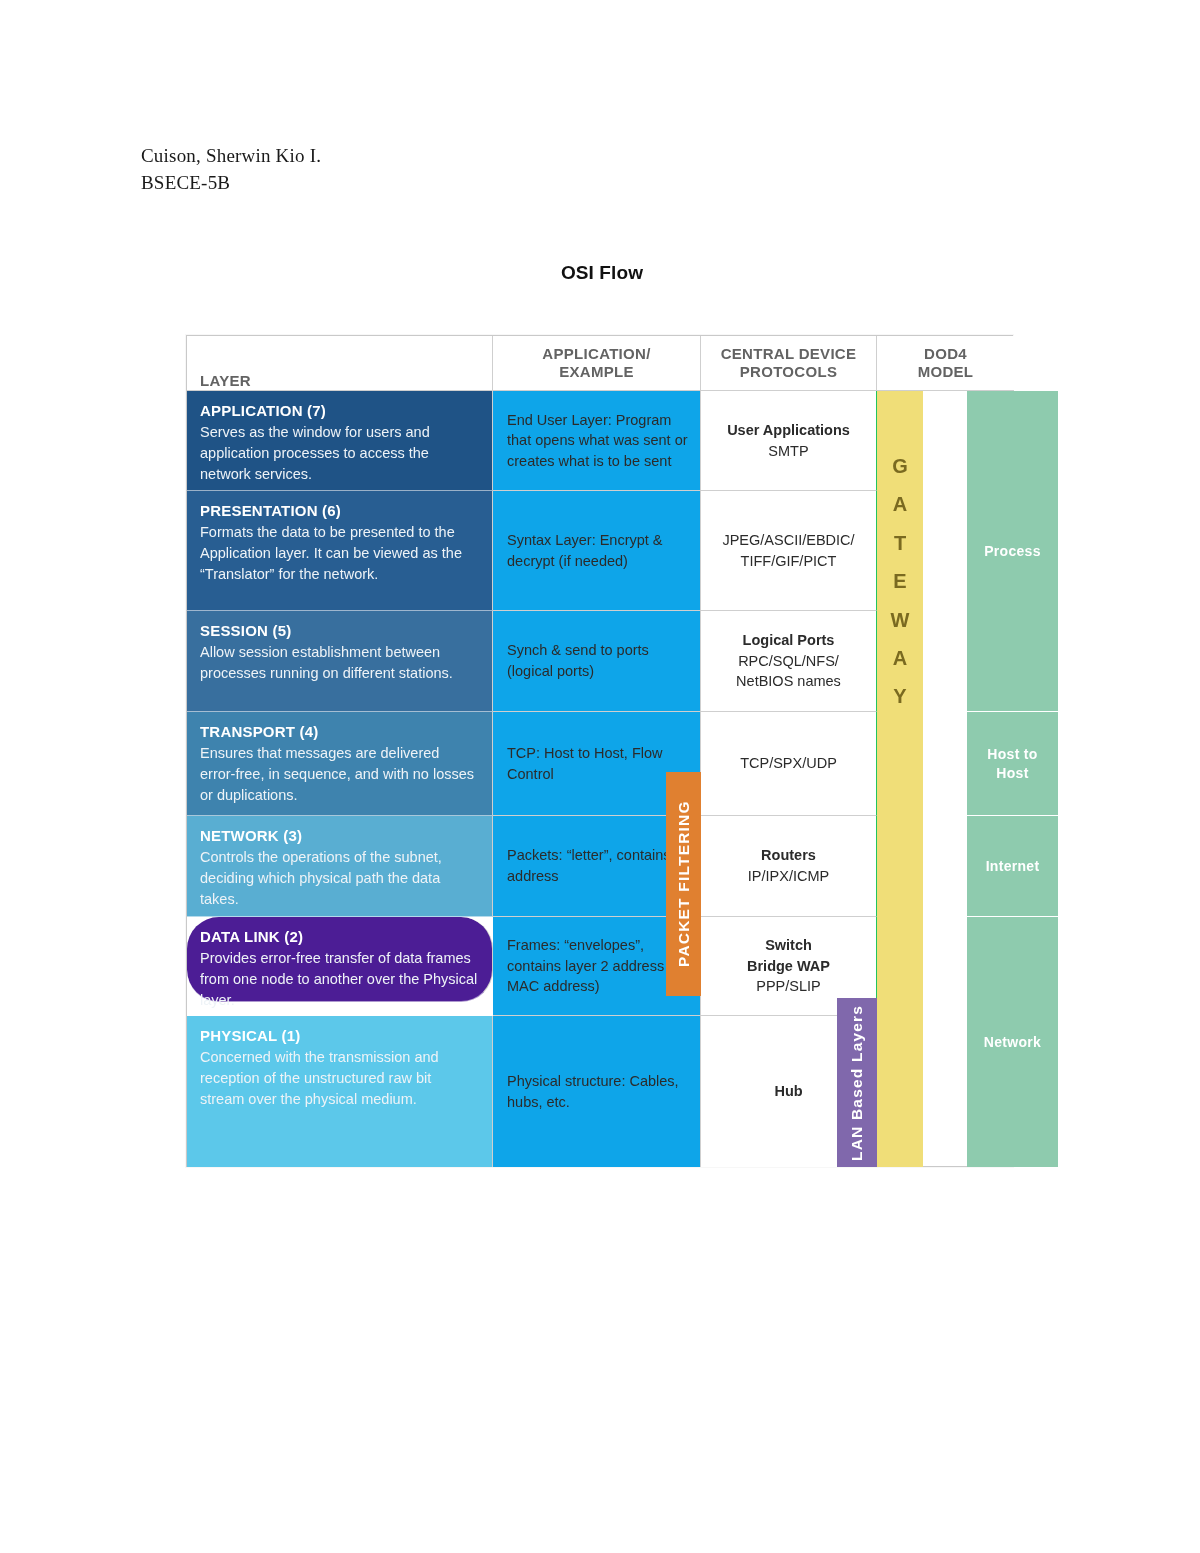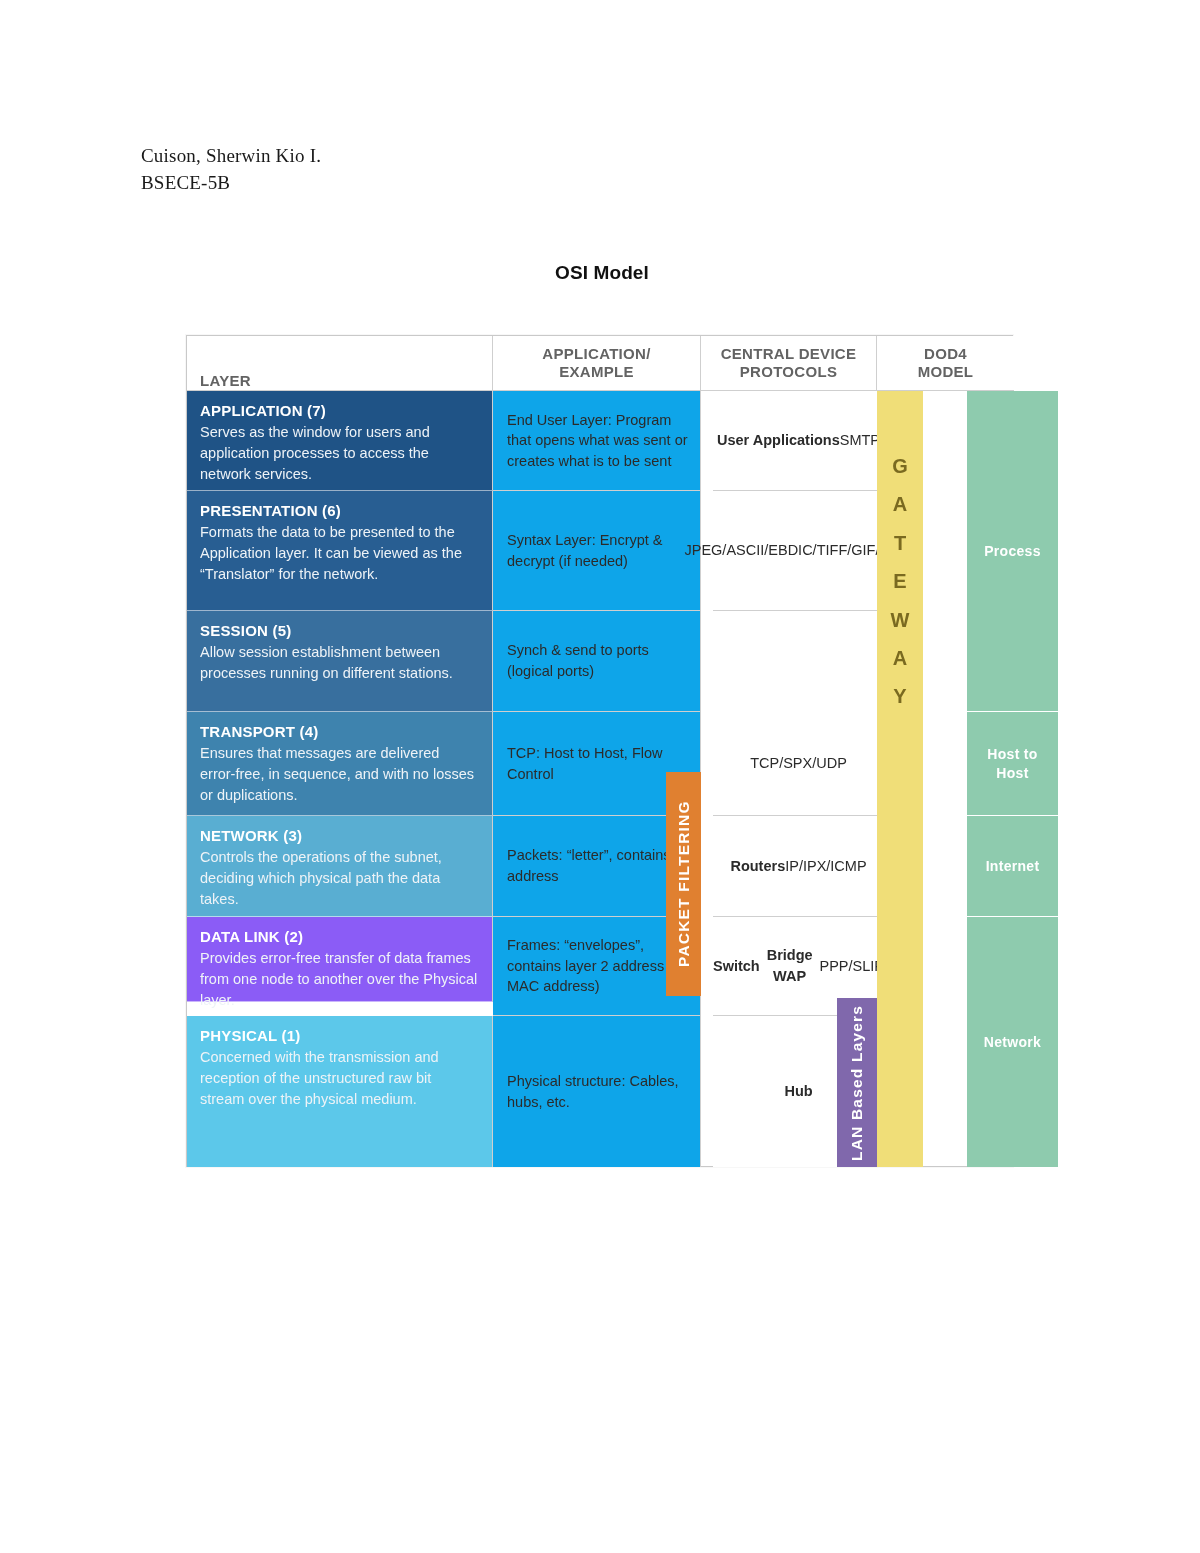--- a/index.html
+++ b/index.html
@@ -105,28 +105,28 @@
     font-size:14.5px; line-height:1.42;
     color:#2b2b2b;
     border-bottom:1px solid #cfcfcf;
     border-right:1px solid #cfcfcf;
     background:#0ea5e9;
   }
 
   
   .col-cdp { position:absolute; left:514px; top:0; width:176px; height:776px; }
   .cdp-cell {
-    position:absolute; left:12px; width:176px;
-    box-sizing:border-box;
-    display:flex; flex-direction:row; align-items:center; justify-content:center;
+    position:absolute; left:0; width:176px;
+    box-sizing:border-box;
+    display:flex; flex-direction:column; align-items:center; justify-content:center;
     text-align:center;
     font-size:14.5px; line-height:1.42;
     color:#2b2b2b;
     border-bottom:1px solid #cfcfcf;
-    border-right:5px solid #22c55e;
+    border-right:1px solid #22c55e;
     background:#ffffff;
   }
   .cdp-cell .strong { font-weight:bold; }
 
   
   .col-dod { position:absolute; left:701px; top:0; width:147px; height:776px;margin-left:33px; }
   .dod-cell {
     position:absolute; left:46px; width:91px;
     box-sizing:border-box;
     display:flex; align-items:center; justify-content:center;
@@ -176,21 +176,21 @@
 </style>
 </head>
 <body>
 
 <div class="doc-header">
   <div>Cuison, Sherwin Kio I.</div>
   <div>BSECE-5B</div>
 </div>
 
 <div class="doc-title">
-  <span>OSI Model</span>
+  <span>OSI Flow</span>
 </div>
 
 <div class="osi-figure">
 
   <div class="thead">
     <div class="th th-c1 layer">
       <span>LAYER</span>
     </div>
     <div class="th th-c2">
       <span>
@@ -234,21 +234,21 @@
       <div class="layer-cell" style="top:321px;height:104px;background:#3e83ae;">
         <div class="lname">TRANSPORT (4)</div>
         <div class="ldesc">Ensures that messages are delivered error-free, in sequence, and with no losses or duplications.</div>
       </div>
 
       <div class="layer-cell" style="top:425px;height:101px;background:#59aed2;">
         <div class="lname">NETWORK (3)</div>
         <div class="ldesc">Controls the operations of the subnet, deciding which physical path the data takes.</div>
       </div>
 
-      <div class="layer-cell" style="top:526px;height:85px;background:#8b5cf6;">
+      <div class="layer-cell" style="top:526px;height:85px;background:#4c1d95;border-radius:32px;">
         <div class="lname">DATA LINK (2)</div>
         <div class="ldesc">Provides error-free transfer of data frames from one node to another over the Physical layer.</div>
       </div>
 
       <div class="layer-cell" style="top:625px;height:151px;background:#5cc8ea;border-bottom:none;">
         <div class="lname">PHYSICAL (1)</div>
         <div class="ldesc">Concerned with the transmission and reception of the unstructured raw bit stream over the physical medium.</div>
       </div>
     </div>
 
@@ -277,20 +277,25 @@
     </div>
 
     <div class="col-cdp">
       <div class="cdp-cell" style="top:0px;height:100px;">
         <div class="strong">User Applications</div>
         <div>SMTP</div>
       </div>
       <div class="cdp-cell" style="top:100px;height:120px;">
         <div>JPEG/ASCII/EBDIC/</div>
         <div>TIFF/GIF/PICT</div>
+      </div>
+      <div class="cdp-cell" style="top:220px;height:101px;">
+        <div class="strong">Logical Ports</div>
+        <div>RPC/SQL/NFS/</div>
+        <div>NetBIOS names</div>
       </div>
       <div class="cdp-cell" style="top:321px;height:104px;">
         <div>TCP/SPX/UDP</div>
       </div>
       <div class="cdp-cell" style="top:425px;height:101px;">
         <div class="strong">Routers</div>
         <div>IP/IPX/ICMP</div>
       </div>
       <div class="cdp-cell" style="top:526px;height:99px;">
         <div class="strong">Switch</div>

